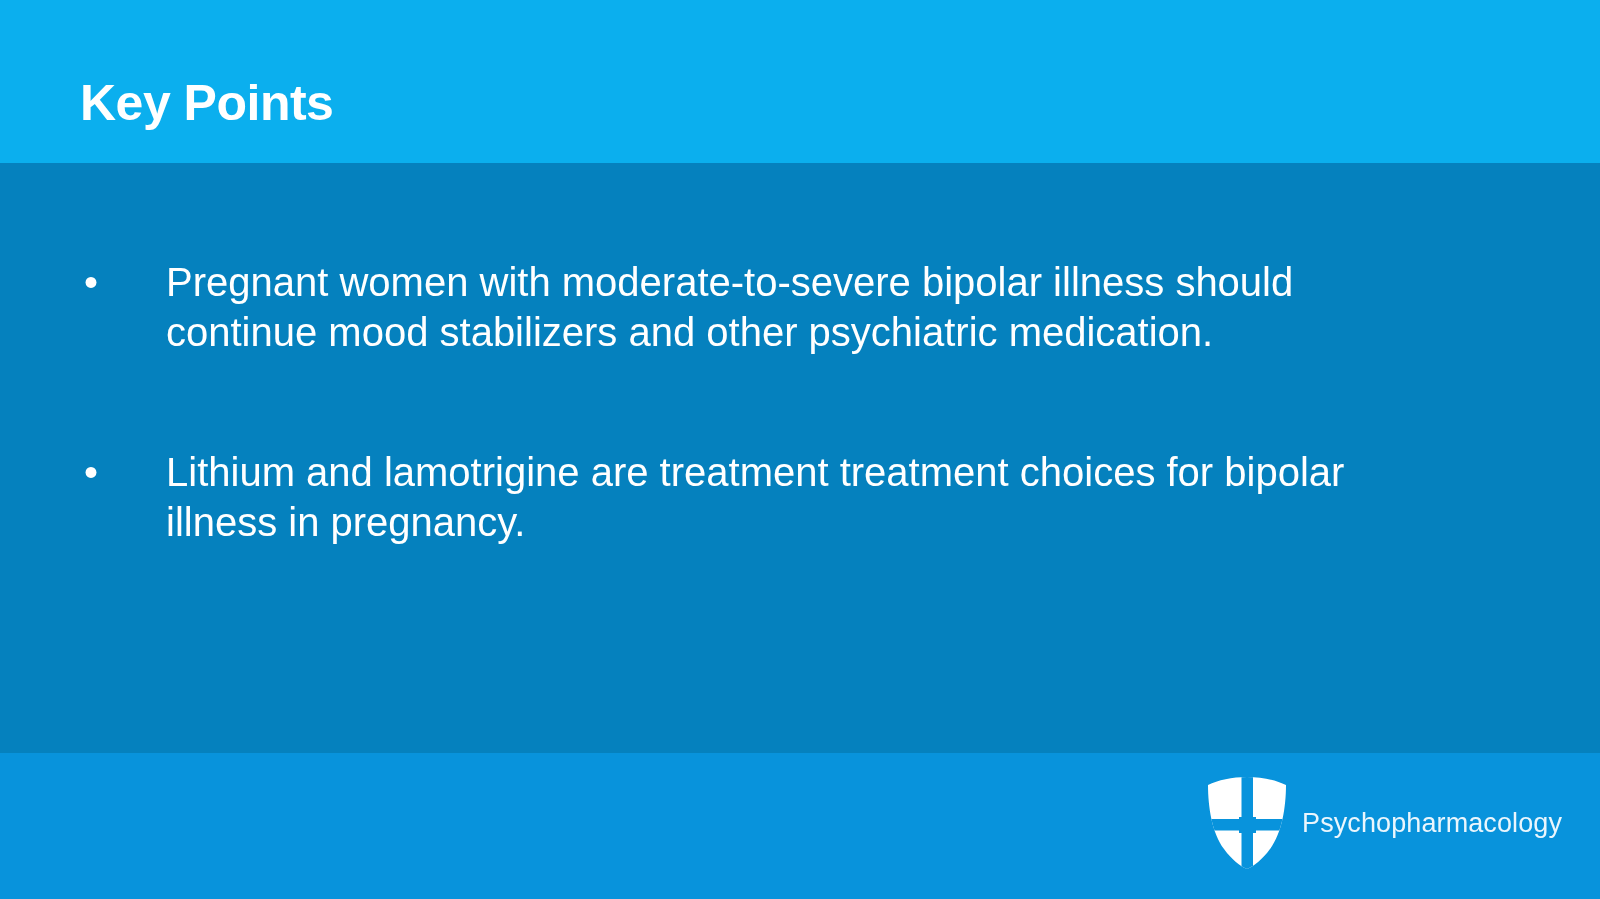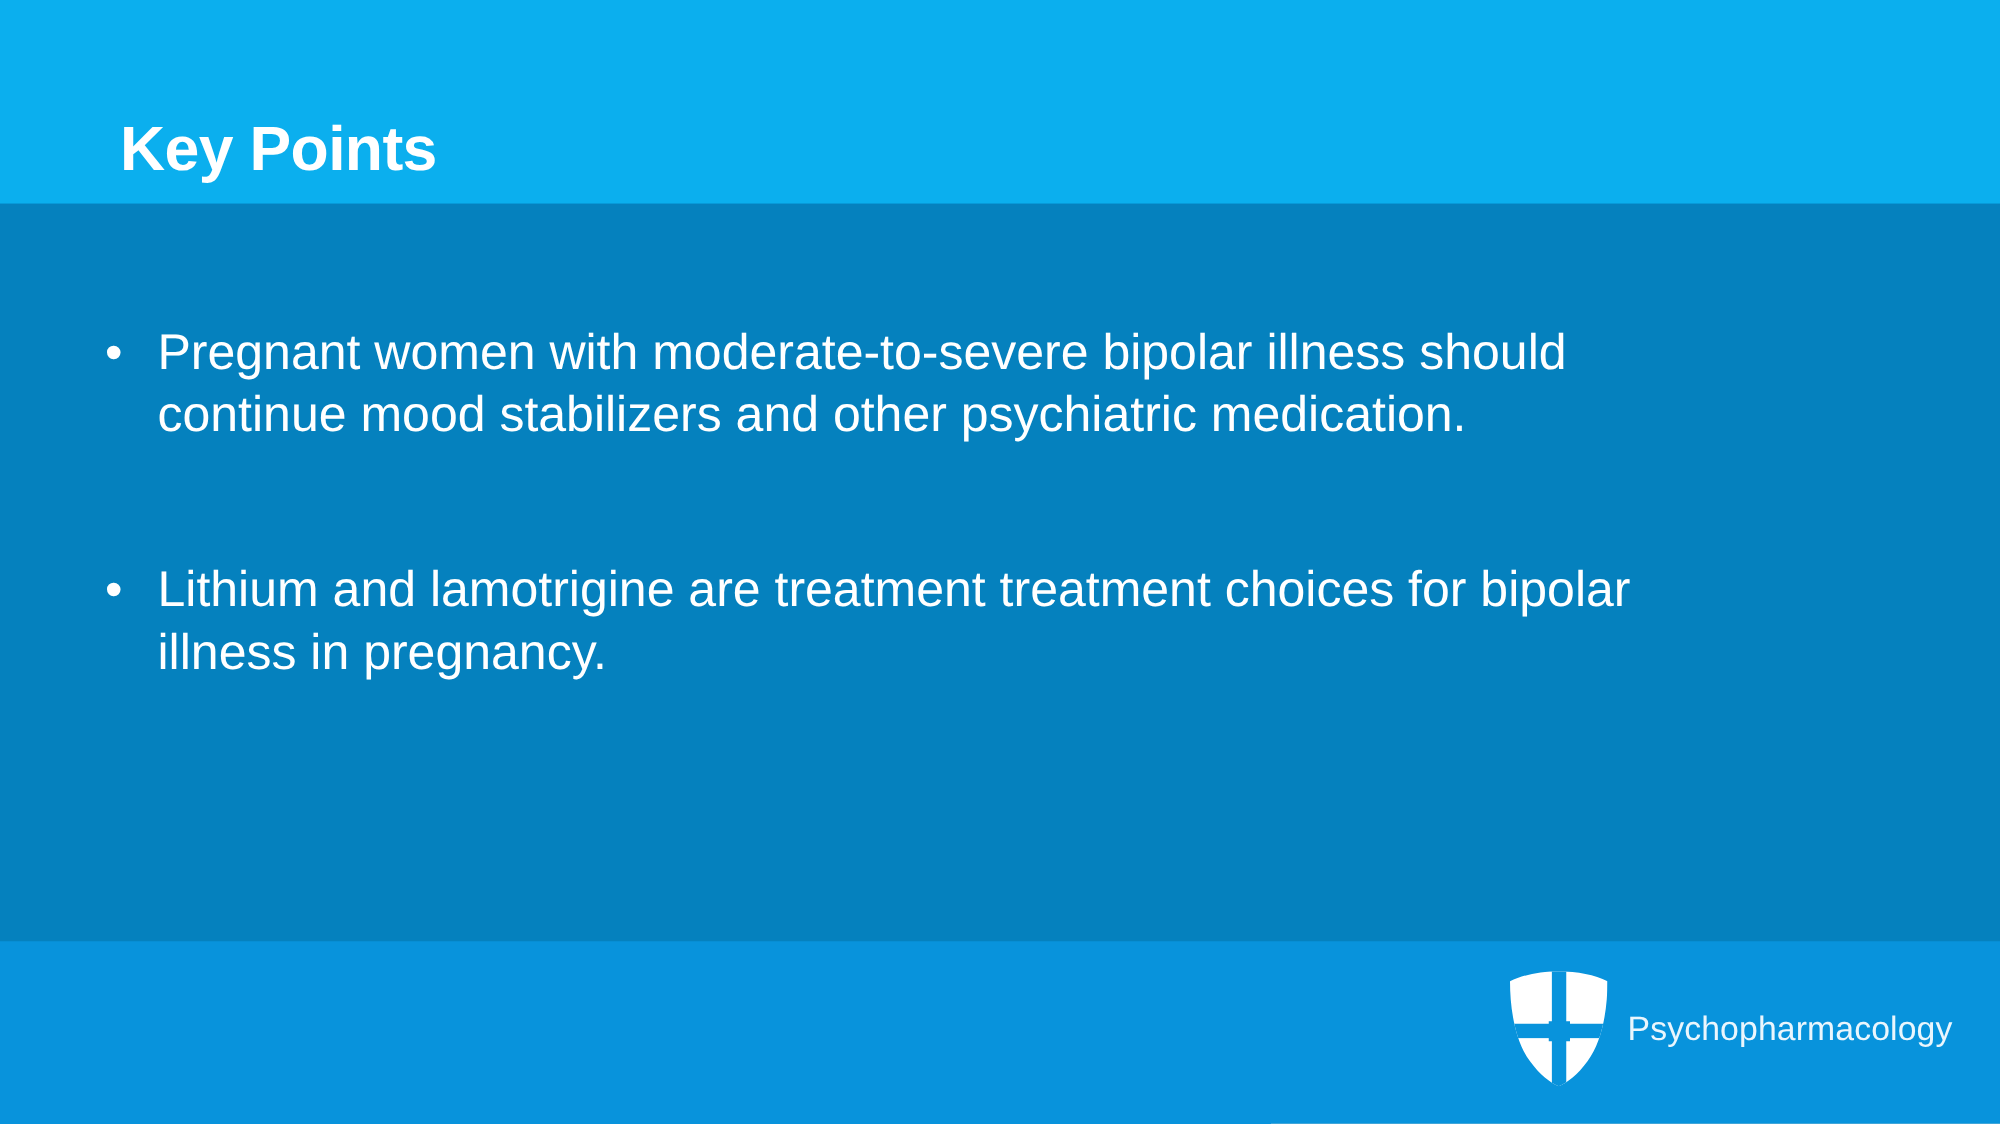--- a/index.html
+++ b/index.html
@@ -25,21 +25,21 @@
     left: 0;
     top: 0;
     width: 1600px;
     height: 163px;
     background: #0BAFEE;
   }
   .slide-title {
     position: absolute;
     left: 80px;
     top: 72px;
-    margin: 16px;
+    margin: 0;
     font-family: "Liberation Sans", sans-serif;
     font-size: 50px;
     font-weight: bold;
     line-height: 62px;
     letter-spacing: -0.5px;
     color: #ffffff;
     white-space: nowrap;
   }
 
   
@@ -82,20 +82,21 @@
     line-height: 50px;
     color: #ffffff;
     text-align: left;
     padding-left: 4px;
     box-sizing: border-box;
   }
   .bullet-text {
     flex: 1 1 auto;
     display: block;
     max-width: 1240px;
+    margin-left: 40px;
   }
 
   
   .footer-band {
     position: absolute;
     left: 0;
     top: 753px;
     width: 1600px;
     height: 146px;
     background: #0893DC;

